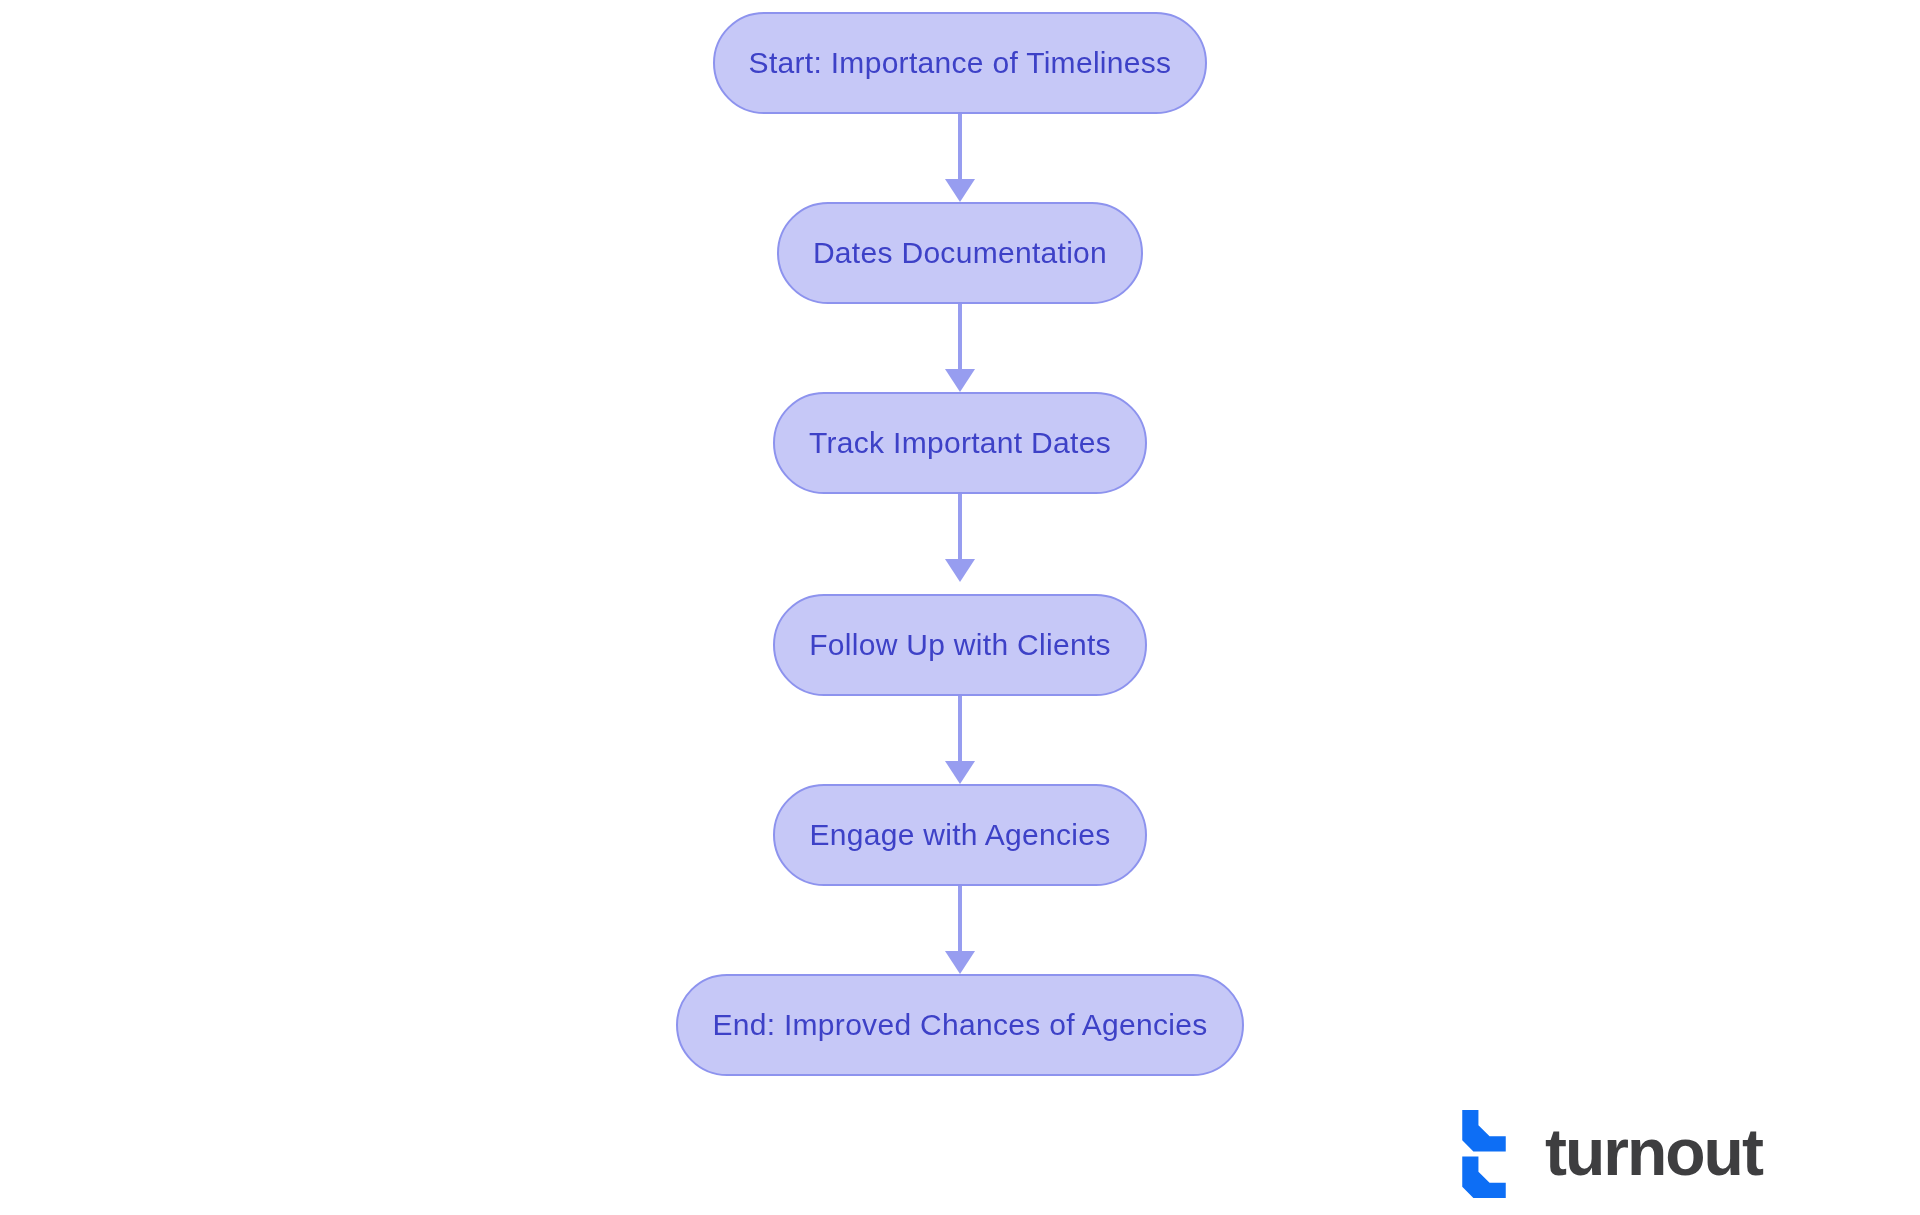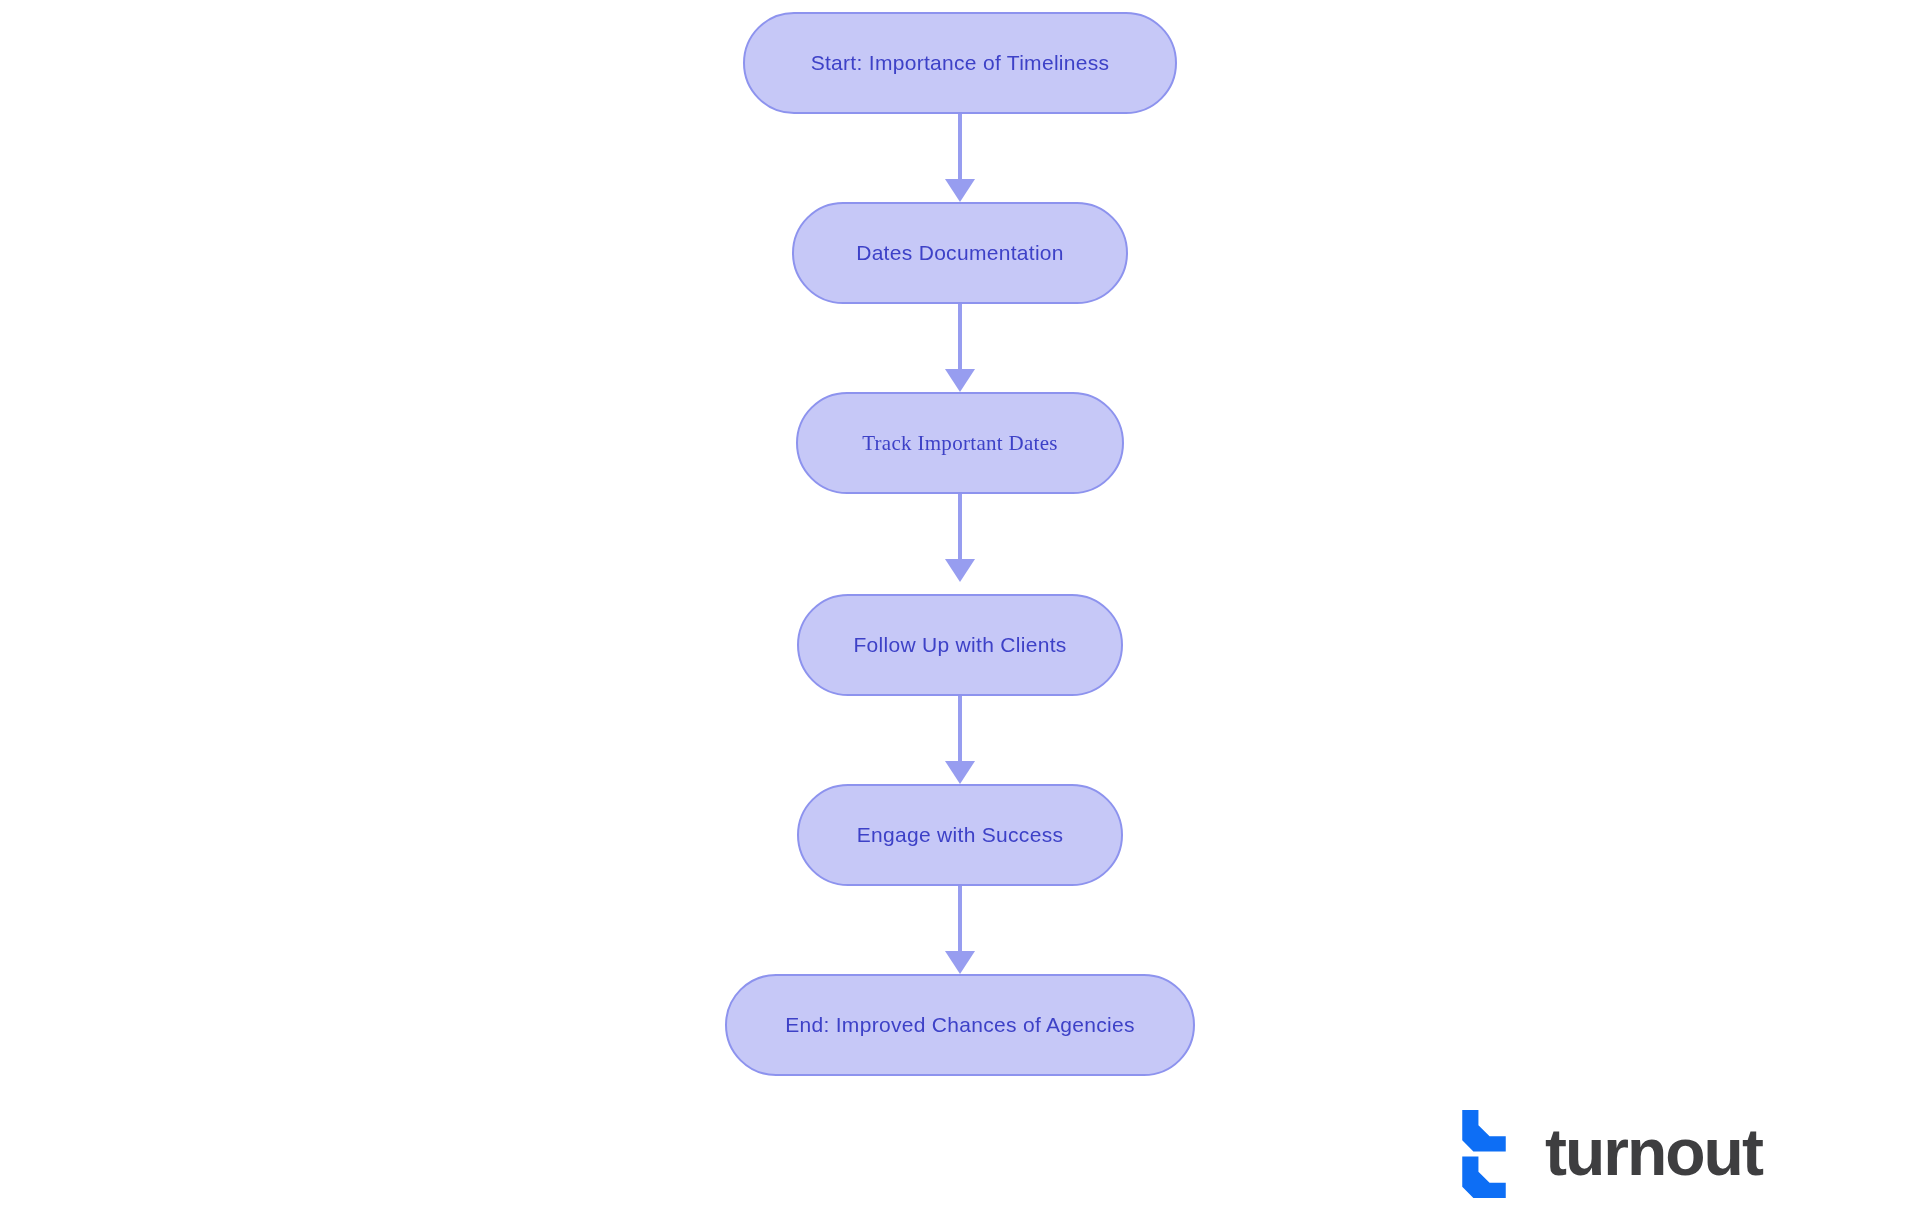--- a/index.html
+++ b/index.html
@@ -37,26 +37,26 @@
     background: var(--node-fill);
     border: 2px solid var(--node-border);
     display: flex;
     align-items: center;
     justify-content: center;
     padding: 0 34px;
   }
   
   .flow > .node:nth-child(1)  { min-width: 434px; }
   .flow > .node:nth-child(3)  { min-width: 336px; }
-  .flow > .node:nth-child(5)  { min-width: 328px; font-family: Liberation Serif, serif; }
+  .flow > .node:nth-child(5)  { min-width: 328px; }
   .flow > .node:nth-child(7)  { min-width: 326px; margin-top: 12px; }
   .flow > .node:nth-child(9)  { min-width: 326px; }
   .flow > .node:nth-child(11) { min-width: 470px; }
   .node-label {
-    font-size: 21px;
+    font-size: 30px;
     letter-spacing: 0.3px;
     color: var(--node-text);
     white-space: nowrap;
   }
   .arrow {
     position: relative;
     width: 34px;
     height: 88px;
   }
   .arrow-line {
@@ -126,21 +126,21 @@
         <div class="arrow-head"></div>
       </div>
       <div class="node">
         <span class="node-label">Follow Up with Clients</span>
       </div>
       <div class="arrow">
         <div class="arrow-line"></div>
         <div class="arrow-head"></div>
       </div>
       <div class="node">
-        <span class="node-label">Engage with Success</span>
+        <span class="node-label">Engage with Agencies</span>
       </div>
       <div class="arrow">
         <div class="arrow-line"></div>
         <div class="arrow-head"></div>
       </div>
       <div class="node">
         <span class="node-label">End: Improved Chances of Agencies</span>
       </div>
     </div>
 

